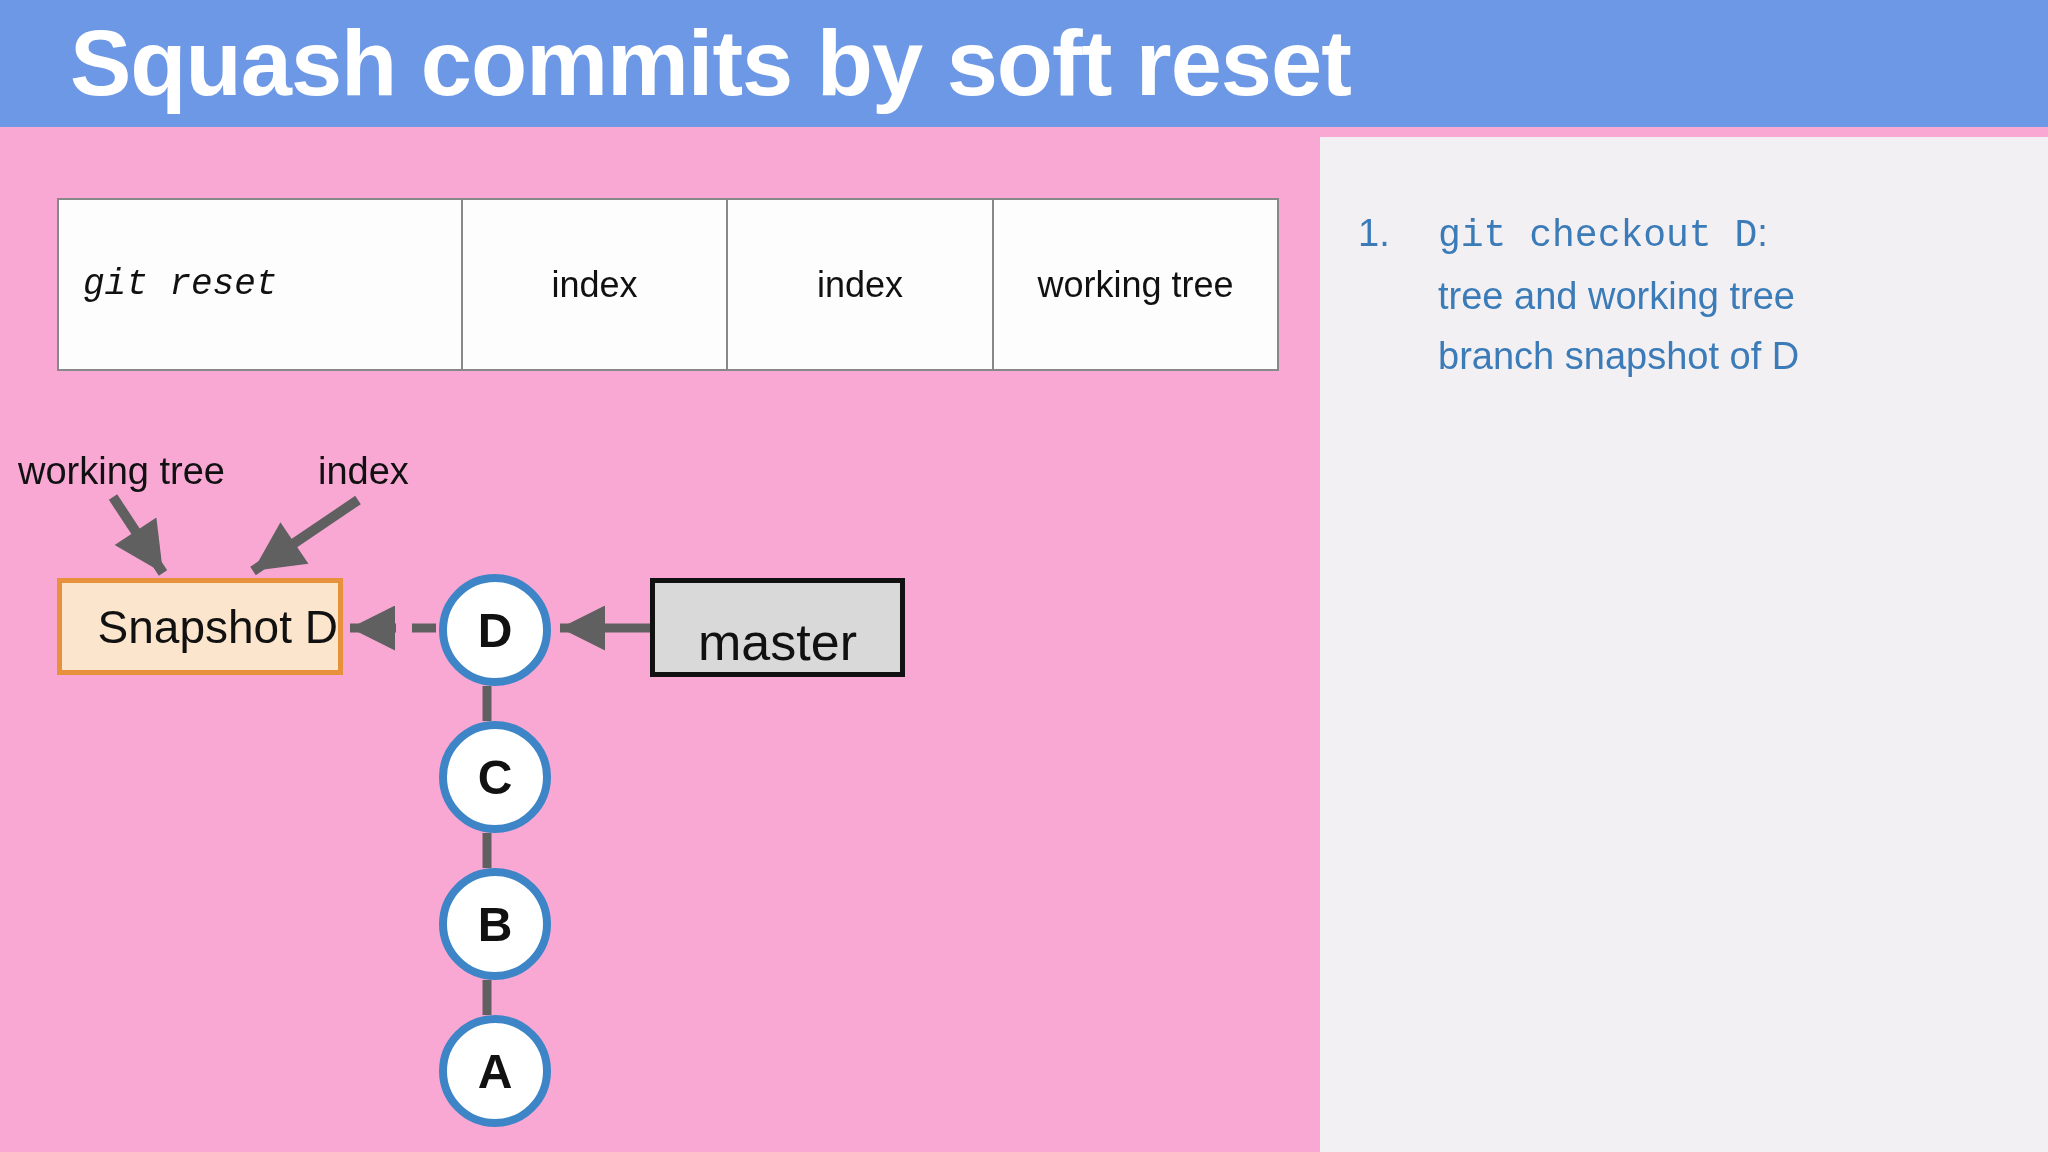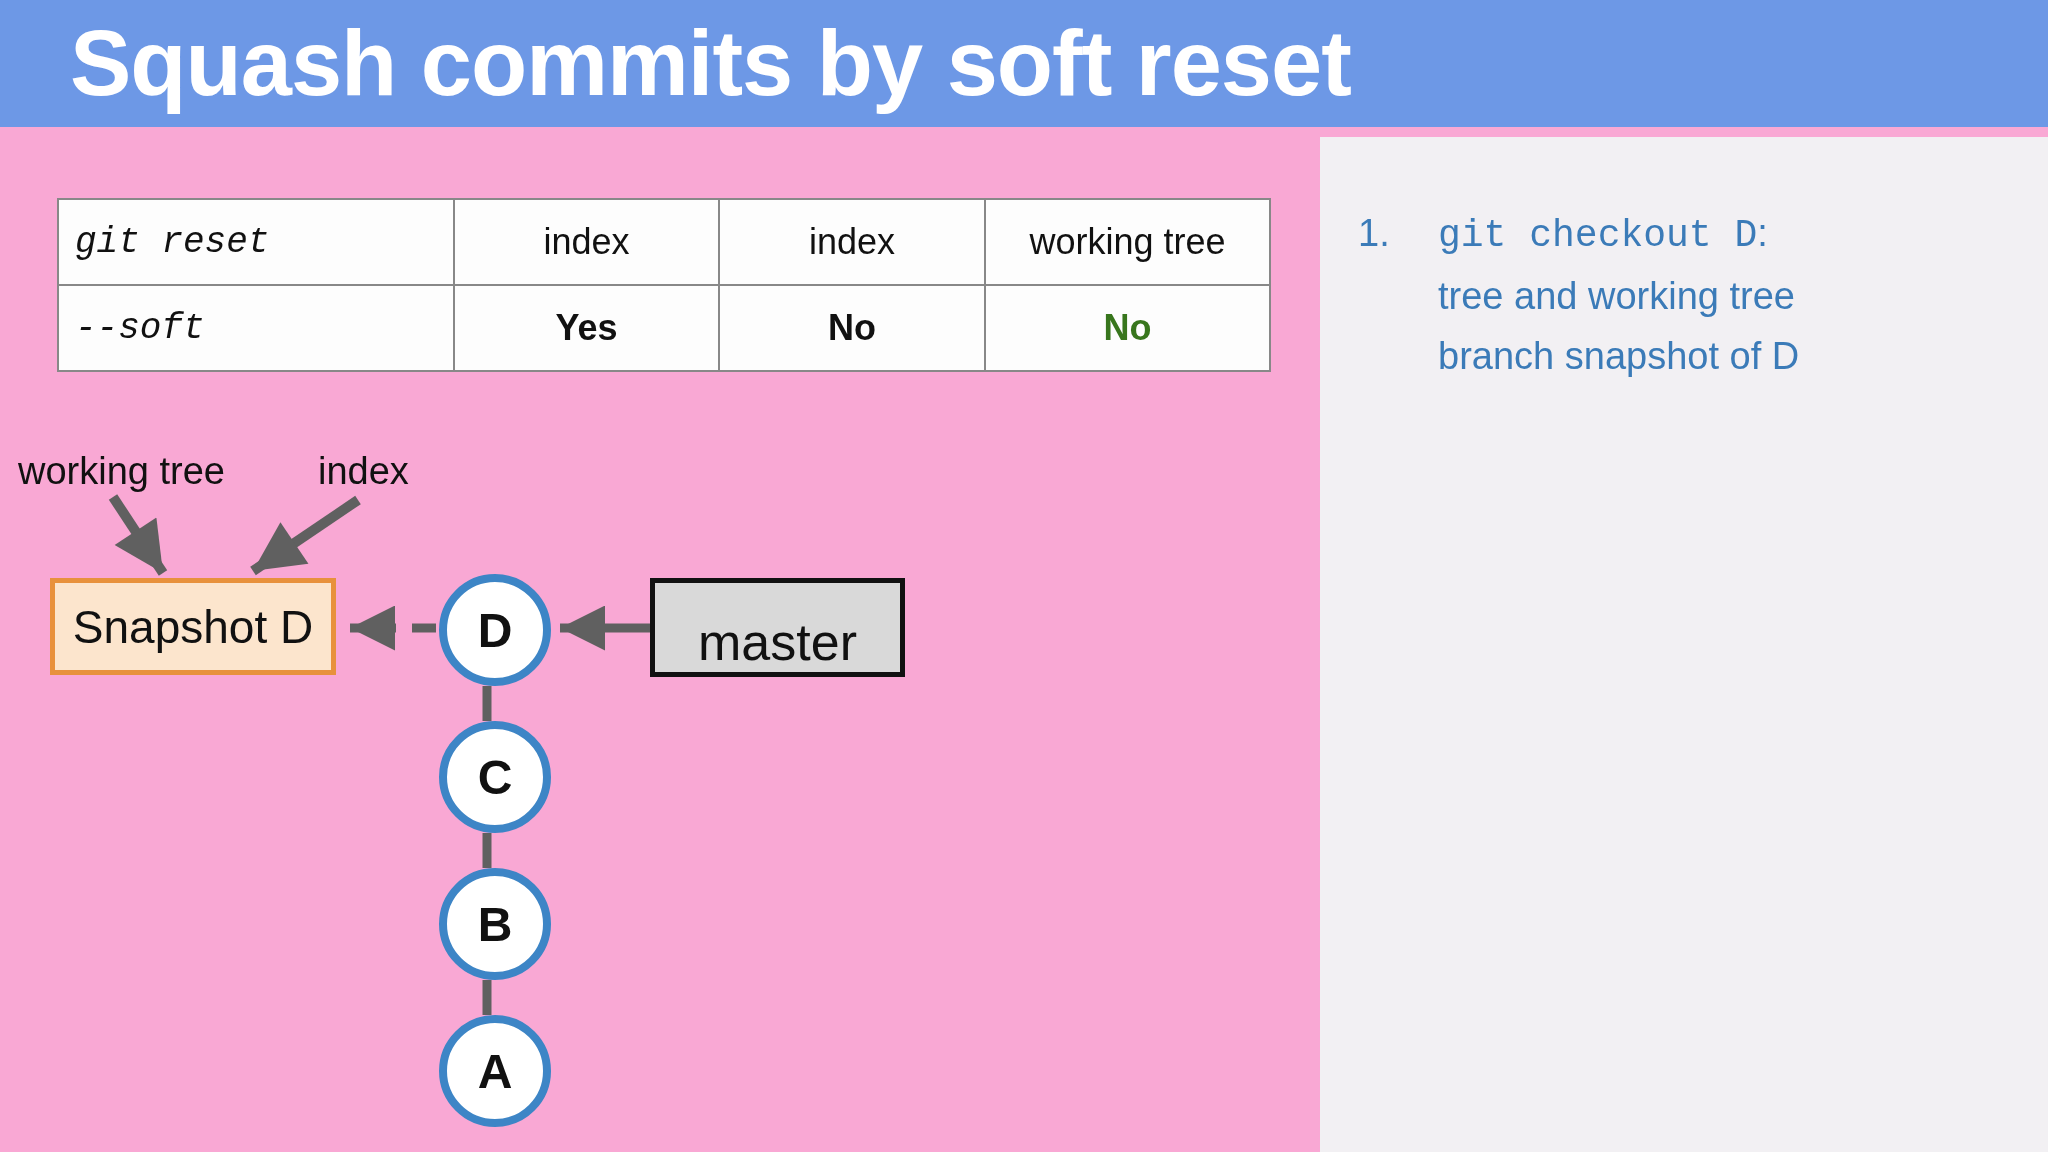--- a/index.html
+++ b/index.html
@@ -28,36 +28,36 @@
   .note .num{width:80px;flex:0 0 80px;}
   .note .code{font-family:"Liberation Mono",monospace;}
   .note .body{max-width:560px;}
   
   #reset-table{
     position:absolute;left:57px;top:198px;width:1188px;height:173px;
     border-collapse:collapse;table-layout:fixed;background:#fdfdfd;
     font-size:36px;color:#111;
   }
   #reset-table td{border:2px solid #888;text-align:center;vertical-align:middle;padding:0;}
-  #reset-table .c0{width:378px;text-align:left;padding-left:16px;
+  #reset-table .c0{width:378px;text-align:left;padding-left:24px;
     font-family:"Liberation Mono",monospace;font-style:italic;}
   #reset-table .c1{width:263px;}
   #reset-table .c2{width:264px;}
   #reset-table .c3{width:283px;}
   #reset-table tr{height:86px;}
   .bold{font-weight:bold;}
   .green{color:#38761d;font-weight:bold;}
   
   .diag-label{position:absolute;font-size:38px;color:#111;white-space:nowrap;}
   #label-working-tree{left:18px;top:450px;}
   #label-index{left:318px;top:450px;}
   #snapshot-box{
-    position:absolute;left:50px;top:578px;width:276px;height:87px;
+    position:absolute;left:57px;top:578px;width:276px;height:87px;
     background:#fce5cd;border:5px solid #e8913c;
-    display:flex;align-items:center;justify-content:center;
+    display:flex;align-items:center;justify-content:flex-end;
     font-size:46px;color:#111;
   }
   #master-box{
     position:absolute;left:650px;top:578px;width:245px;height:89px;
     background:#d9d9d9;border:5px solid #111;
     display:flex;align-items:flex-end;justify-content:center;
     font-size:52px;color:#111;
   }
   .commit-circle{
     position:absolute;left:439px;width:96px;height:96px;border-radius:50%;
@@ -87,26 +87,20 @@
     </div>
   </div>
 
   <table id="reset-table">
     <tbody>
         <tr>
       <td class="c0">git reset</td>
       <td class="c1">index</td>
       <td class="c2">index</td>
       <td class="c3">working tree</td>
-    </tr>
-    <tr>
-      <td class="c0">--soft</td>
-      <td class="c1 bold">Yes</td>
-      <td class="c2 bold">No</td>
-      <td class="c3 green">No</td>
     </tr>
   </tbody>
     </table>
 
   <div id="label-working-tree" class="diag-label">working tree</div>
   <div id="label-index" class="diag-label">index</div>
 
   <div id="snapshot-box">
     <span>Snapshot D</span>
   </div>

